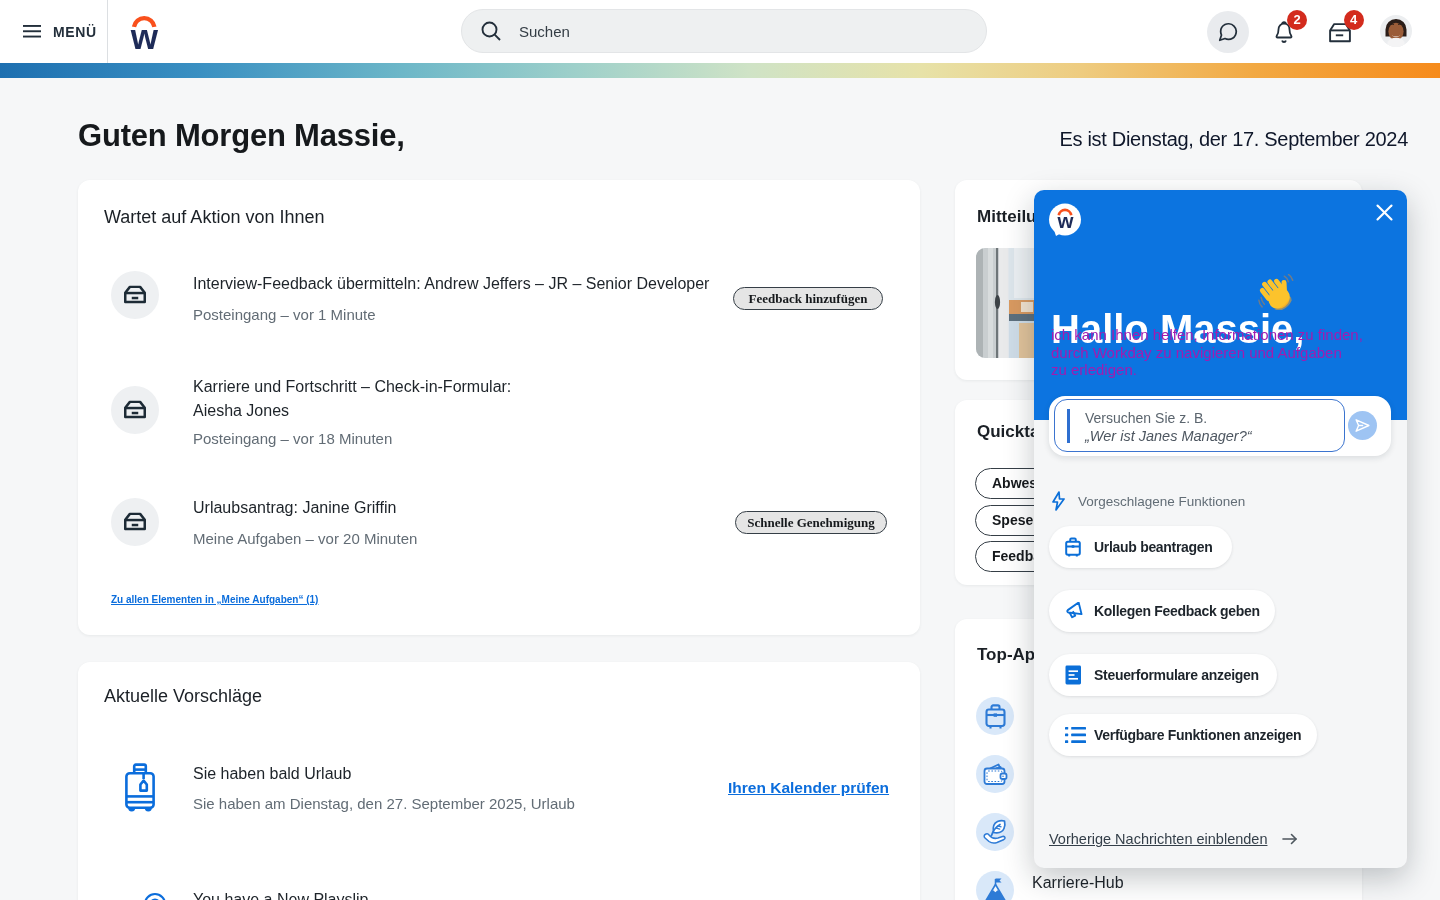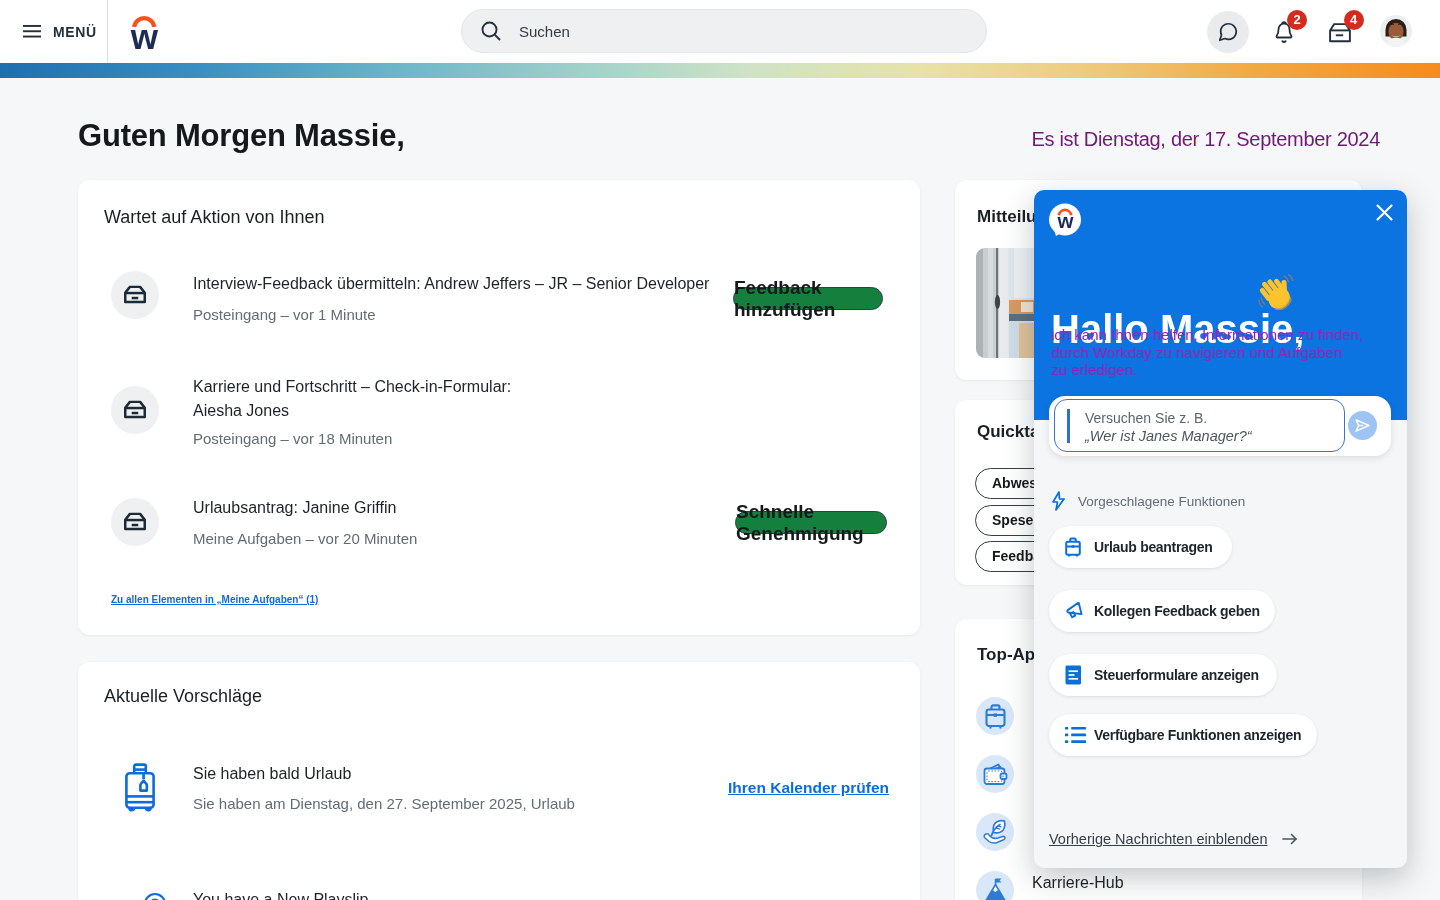--- a/index.html
+++ b/index.html
@@ -14,33 +14,33 @@
   .hdr-divider { position:absolute; left:107px; top:0; width:1px; height:63px; background:#dcdfe2; }
   .search { position:absolute; left:461px; top:9px; width:526px; height:44px; border-radius:22px; background:#eef0f1; border:1px solid #e3e5e7; }
   .search-txt { position:absolute; left:57px; top:13px; font-size:15px; color:#333c44; }
   .icbtn { position:absolute; top:11px; width:42px; height:42px; border-radius:50%; }
   .badge { position:absolute; width:20px; height:20px; border-radius:50%; background:#d32b1d; color:#fff; font-size:13px; font-weight:700; text-align:center; line-height:20px; }
   .gradbar { position:absolute; top:63px; left:0; width:1440px; height:15px;
     background:linear-gradient(90deg,#1d6fb0 0%,#3a90c2 14%,#6db7c8 28%,#9ed0ca 40%,#cfe3c6 52%,#e7e2a8 64%,#eecc80 75%,#f2a943 87%,#f68b1c 100%); }
 
   
   .h1 { position:absolute; left:78px; top:118px; font-size:31px; font-weight:700; color:#16191c; letter-spacing:-0.2px; }
-  .date { position:absolute; right:60px; top:128px; font-size:20px; color:#701a75; letter-spacing:-0.3px; }
+  .date { position:absolute; right:32px; top:128px; font-size:20px; color:#0f172a; letter-spacing:-0.3px; }
 
   
   .card { position:absolute; background:#fff; border-radius:12px; box-shadow:0 1px 3px rgba(40,50,60,.07); }
   .card-title { font-size:18px; font-weight:500; color:#1b2026; }
 
   .c1 { left:78px; top:180px; width:842px; height:455px; }
   .c2 { left:78px; top:662px; width:842px; height:300px; }
 
   .iconcircle { position:absolute; width:48px; height:48px; border-radius:50%; background:#eef0f2; display:flex; align-items:center; justify-content:center; }
   .row-title { position:absolute; font-size:16px; color:#1d2329; }
   .row-sub { position:absolute; font-size:15px; color:#626c75; }
-  .pillbtn { position:absolute; border:1.5px solid #353e46; border-radius:12px; background:#15803d; font-size:19px; font-weight:700; color:#16191c; display:flex; align-items:center; justify-content:center; }
+  .pillbtn { position:absolute; border:1.5px solid #353e46; border-radius:12px; background:#e5e5e5; font-size:13px; font-weight:700; color:#16191c; display:flex; align-items:center; justify-content:center;font-family:Liberation Serif, serif; }
   .bluelink { font-weight:700; color:#0b6ddc; text-decoration:underline; }
 
   
   .rcard-title { font-size:17px; font-weight:700; color:#1b2026; }
   .qpill { position:absolute; height:31px; border:1.5px solid #353e46; border-radius:16px; background:#fff; font-size:14px; font-weight:700; color:#16191c; line-height:28px; padding:0 16px; white-space:nowrap; overflow:hidden; }
   .appcircle { position:absolute; width:38px; height:38px; border-radius:50%; background:#d9e8f9; display:flex; align-items:center; justify-content:center; }
 
   
   .panel { position:absolute; left:1034px; top:190px; width:373px; height:678px; border-radius:10px; background:#f5f6f7; box-shadow:0 10px 30px rgba(20,30,40,.25); }
   .panel-blue { position:absolute; left:0; top:0; width:373px; height:230px; border-radius:10px 10px 0 0; background:#0c74e0; }

